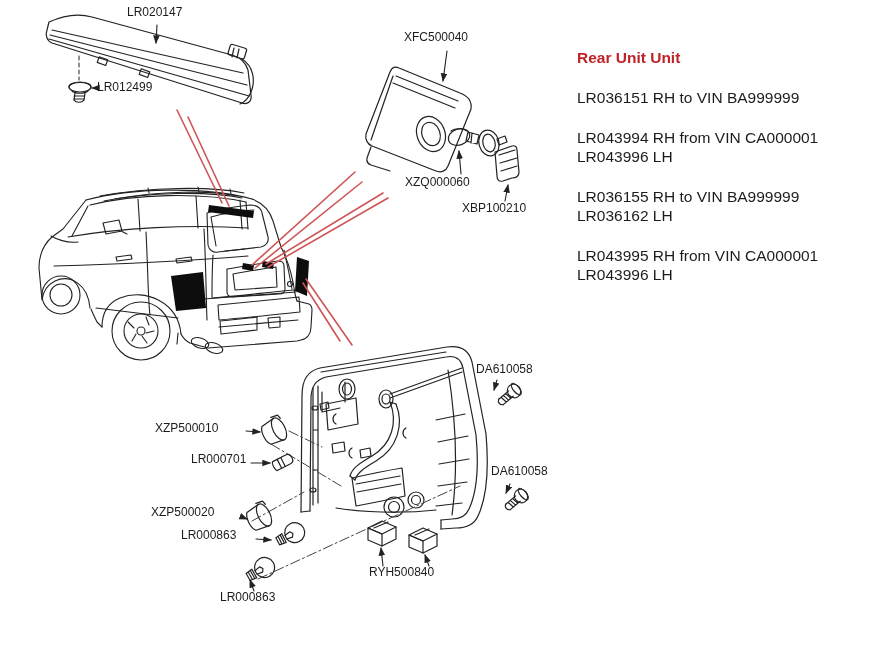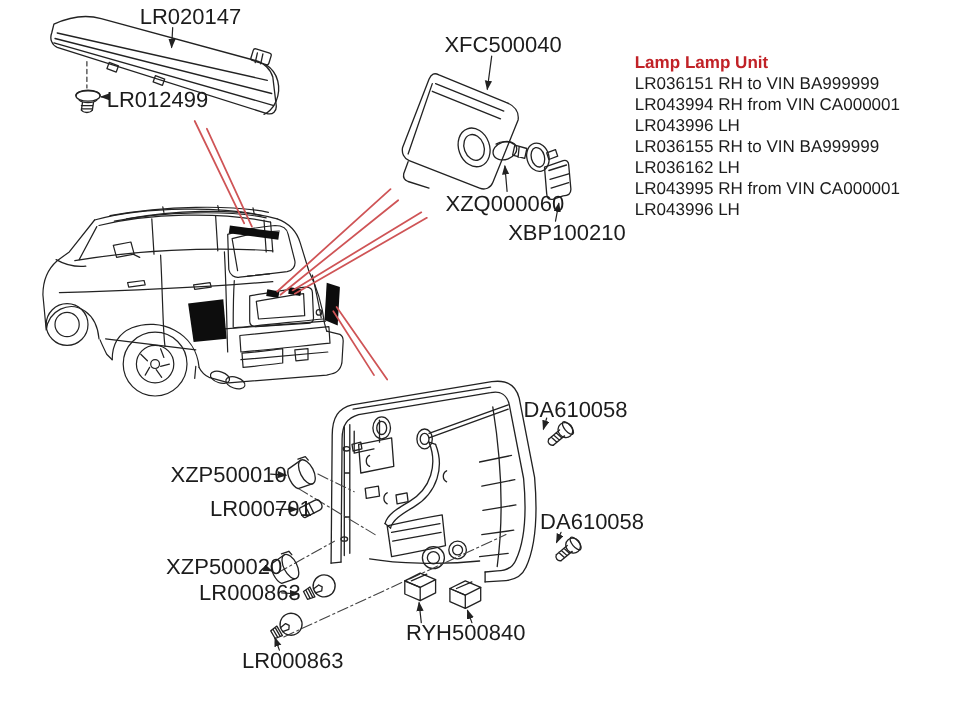--- a/index.html
+++ b/index.html
@@ -1,23 +1,23 @@
 <!DOCTYPE html>
 <html><head>
 <meta charset="utf-8">
 <style>
   html,body{margin:0;padding:0;background:#ffffff;}
   .canvas{position:relative;width:870px;height:645px;background:#ffffff;
           font-family:"Liberation Sans",sans-serif;overflow:hidden;}
   svg.art{position:absolute;left:0;top:0;}
-  .callout{position:absolute;font-size:20px;color:#1c1c1c;white-space:nowrap;}
+  .callout{position:absolute;font-size:12px;color:#1c1c1c;white-space:nowrap;}
   .side-panel{position:absolute;left:577px;top:48px;width:285px;
               font-size:15.5px;line-height:19px;color:#1c1c1c;}
   .side-panel .red{color:#c12227;font-weight:bold;}
-  .side-panel .group{}
+  .side-panel .group{margin-top:21px;}
   .side-panel div{white-space:nowrap;}
 </style>
 </head>
 <body>
 
 <div class="canvas">
 
 <svg class="art" width="870" height="645" viewBox="0 0 870 645" fill="none" stroke="#222222" stroke-width="1.2" stroke-linecap="round" stroke-linejoin="round">
 
   <defs>
@@ -271,21 +271,21 @@
 <div class="callout" style="left:476px;top:362px">DA610058</div>
 <div class="callout" style="left:491px;top:464px">DA610058</div>
 <div class="callout" style="left:155px;top:421px">XZP500010</div>
 <div class="callout" style="left:191px;top:452px">LR000701</div>
 <div class="callout" style="left:151px;top:505px">XZP500020</div>
 <div class="callout" style="left:181px;top:528px">LR000863</div>
 <div class="callout" style="left:369px;top:565px">RYH500840</div>
 <div class="callout" style="left:220px;top:590px">LR000863</div>
 
 <div class="side-panel">
-  <div class="red">Lamp Lamp Unit</div>
+  <div class="red">Rear Unit Unit</div>
 
   <div class="group">
     <div>LR036151 RH to VIN BA999999</div>
   </div>
   <div class="group">
     <div>LR043994 RH from VIN CA000001</div>
     <div>LR043996 LH</div>
   </div>
 
 

